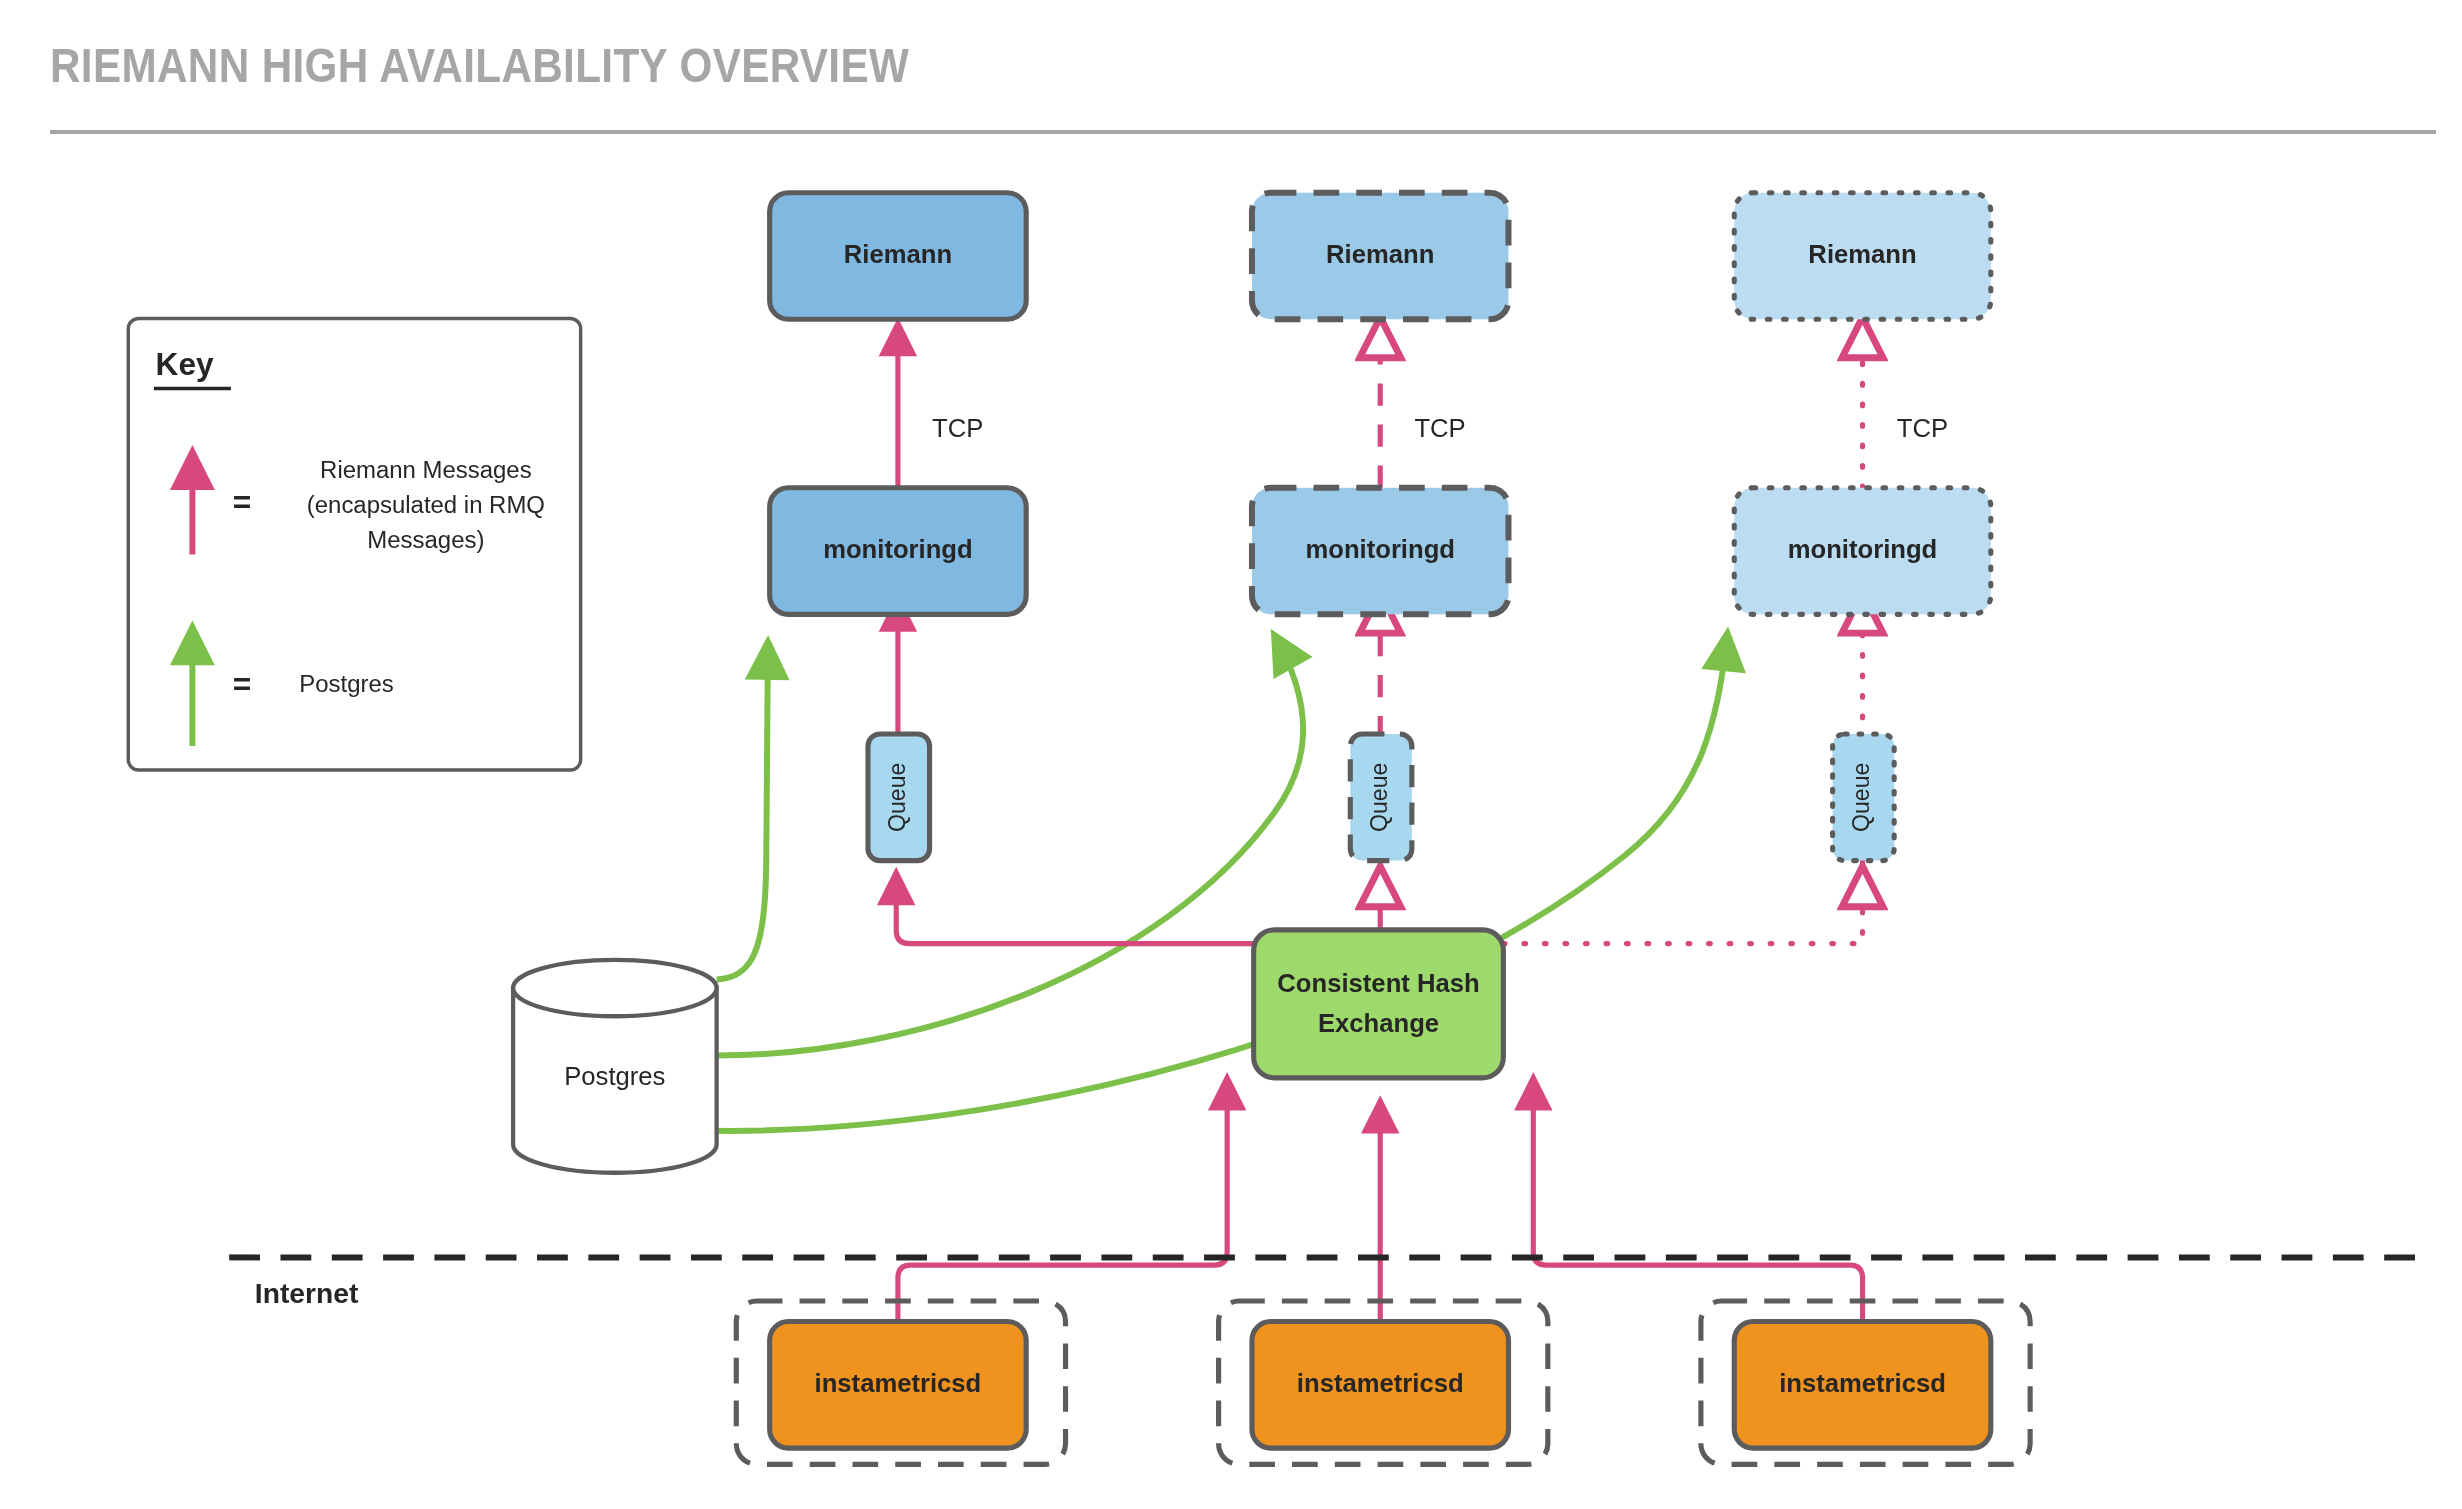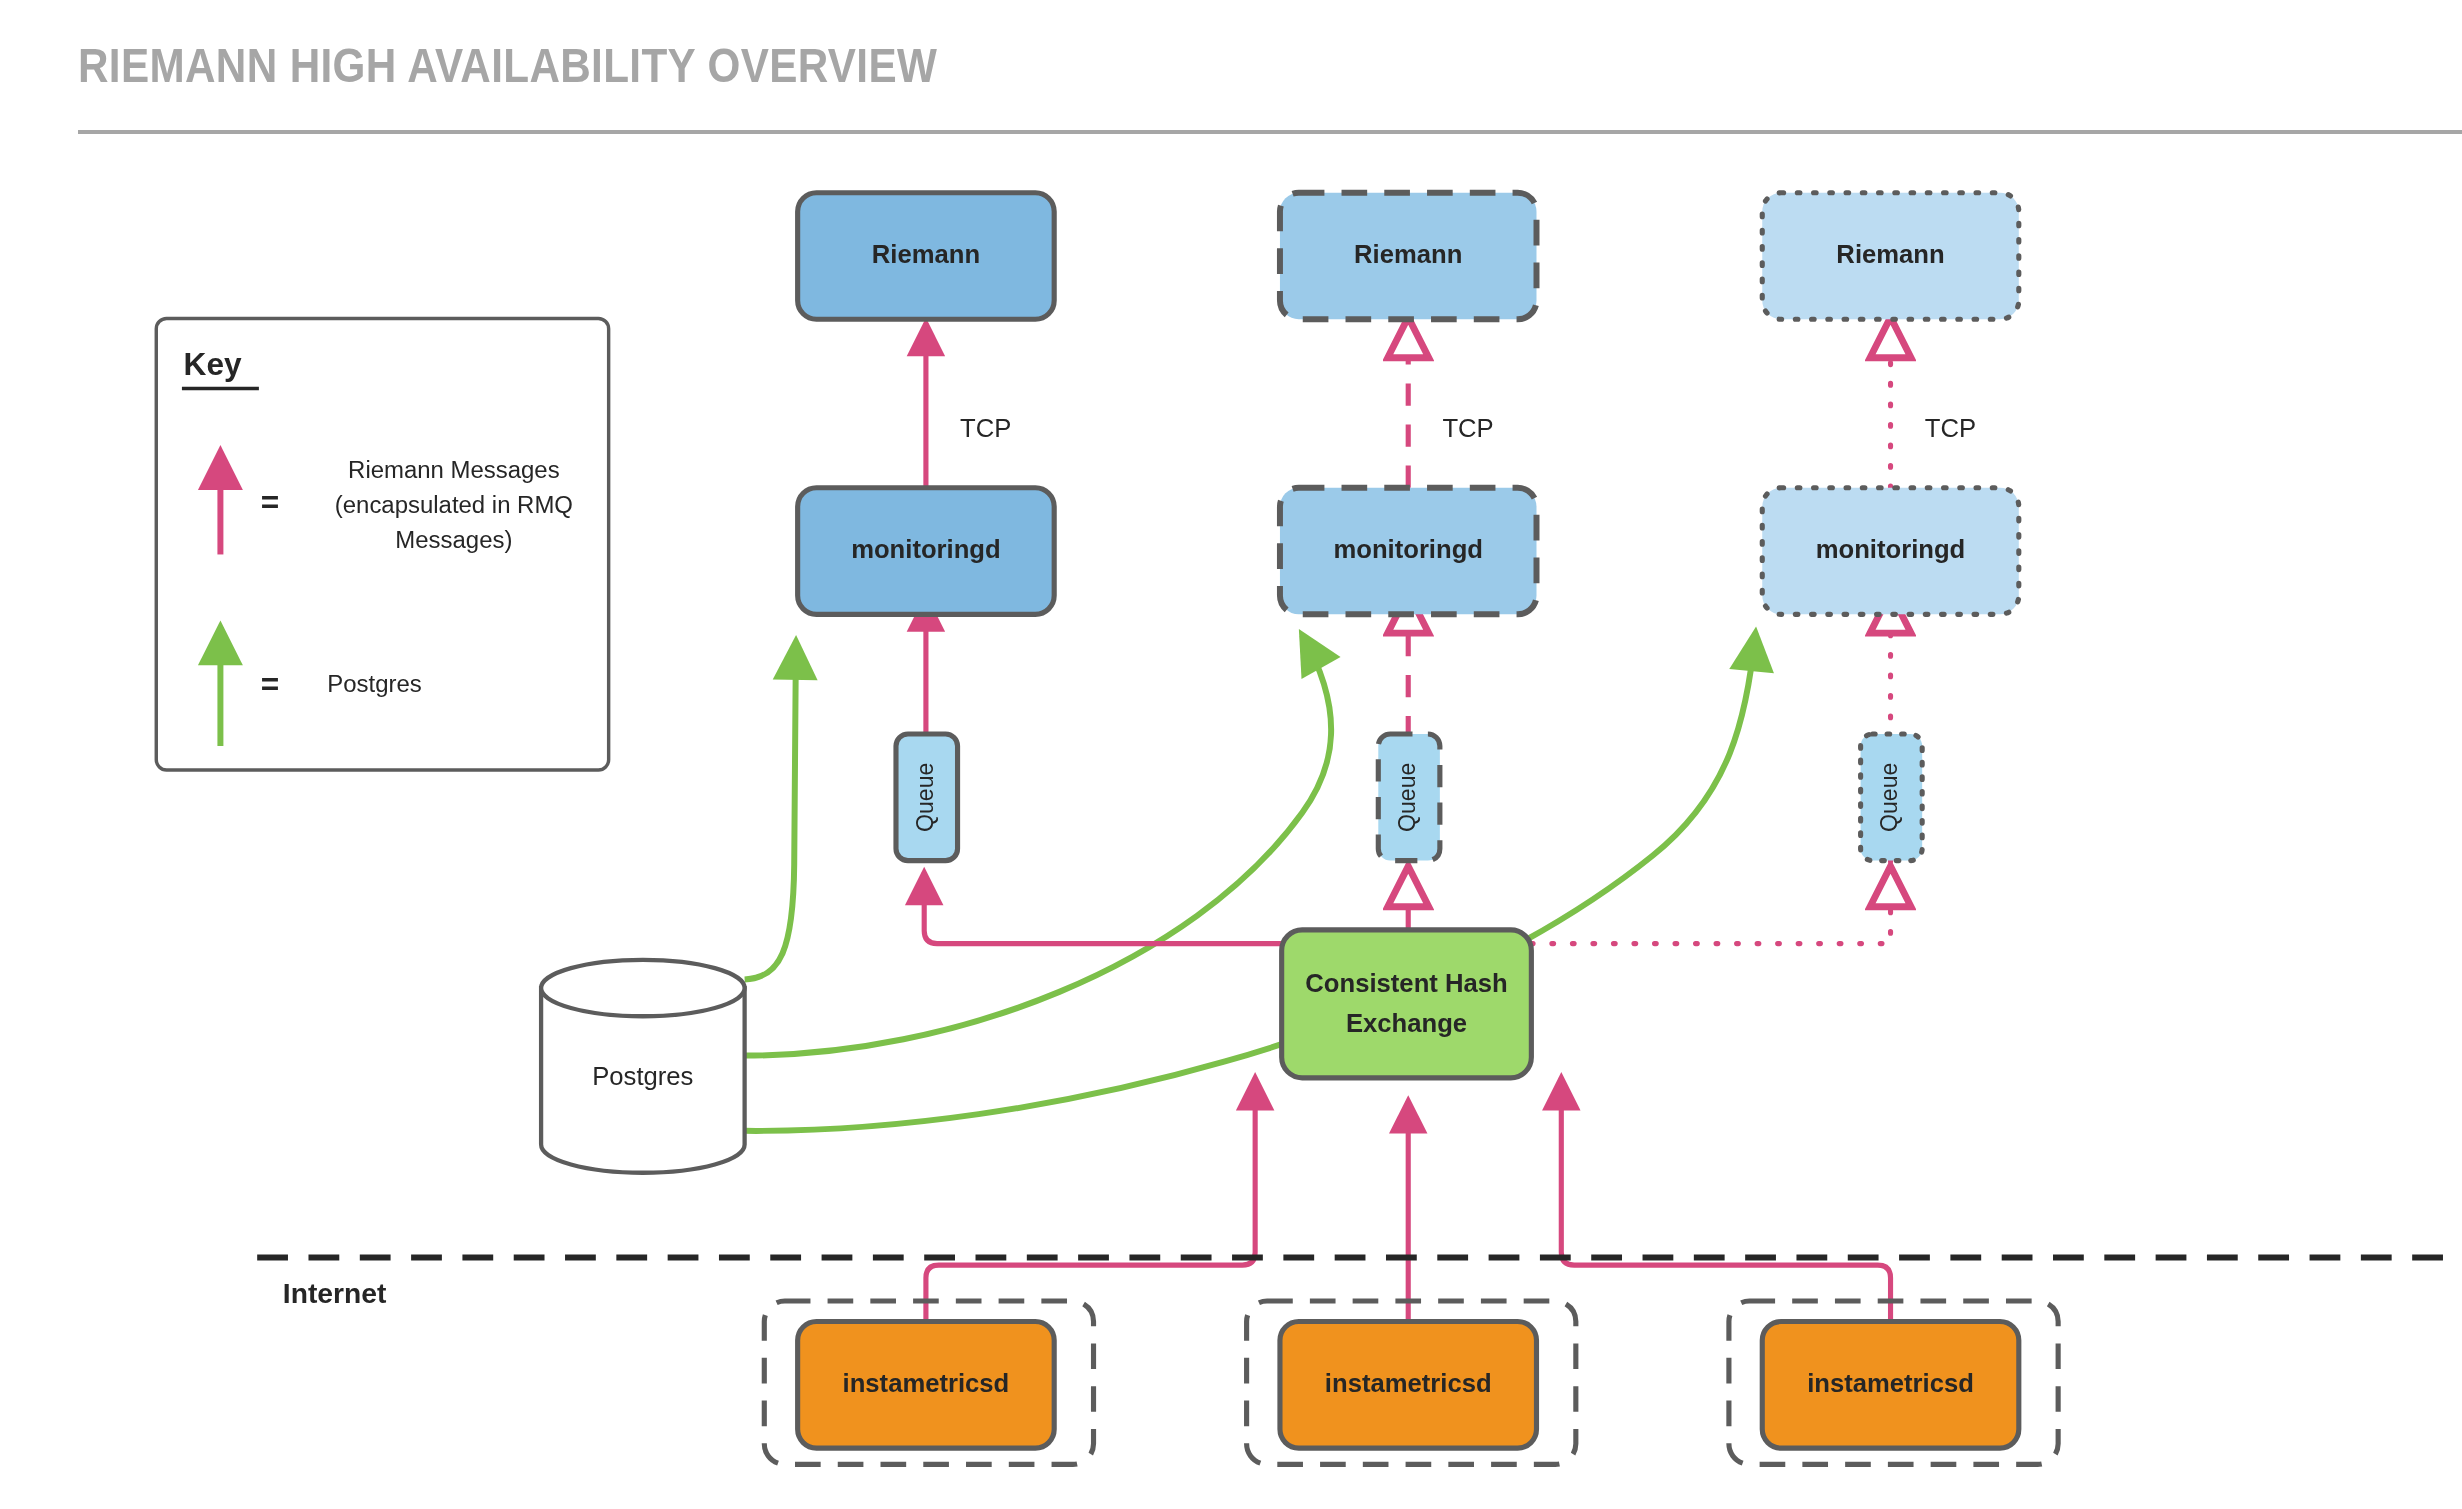--- a/index.html
+++ b/index.html
@@ -10,21 +10,20 @@
   body {
     width: 2462px;
     height: 1510px;
     font-family: "Liberation Sans", sans-serif;
     overflow: hidden;
     position: relative;
   }
   #diagram-root {
     position: absolute;
     inset: 0;
-    margin-left: 28px;
   }
   svg.canvas {
     position: absolute;
     top: 0; left: 0;
     width: 2462px;
     height: 1510px;
   }
   .page-title {
     position: absolute;
     left: 50px;

